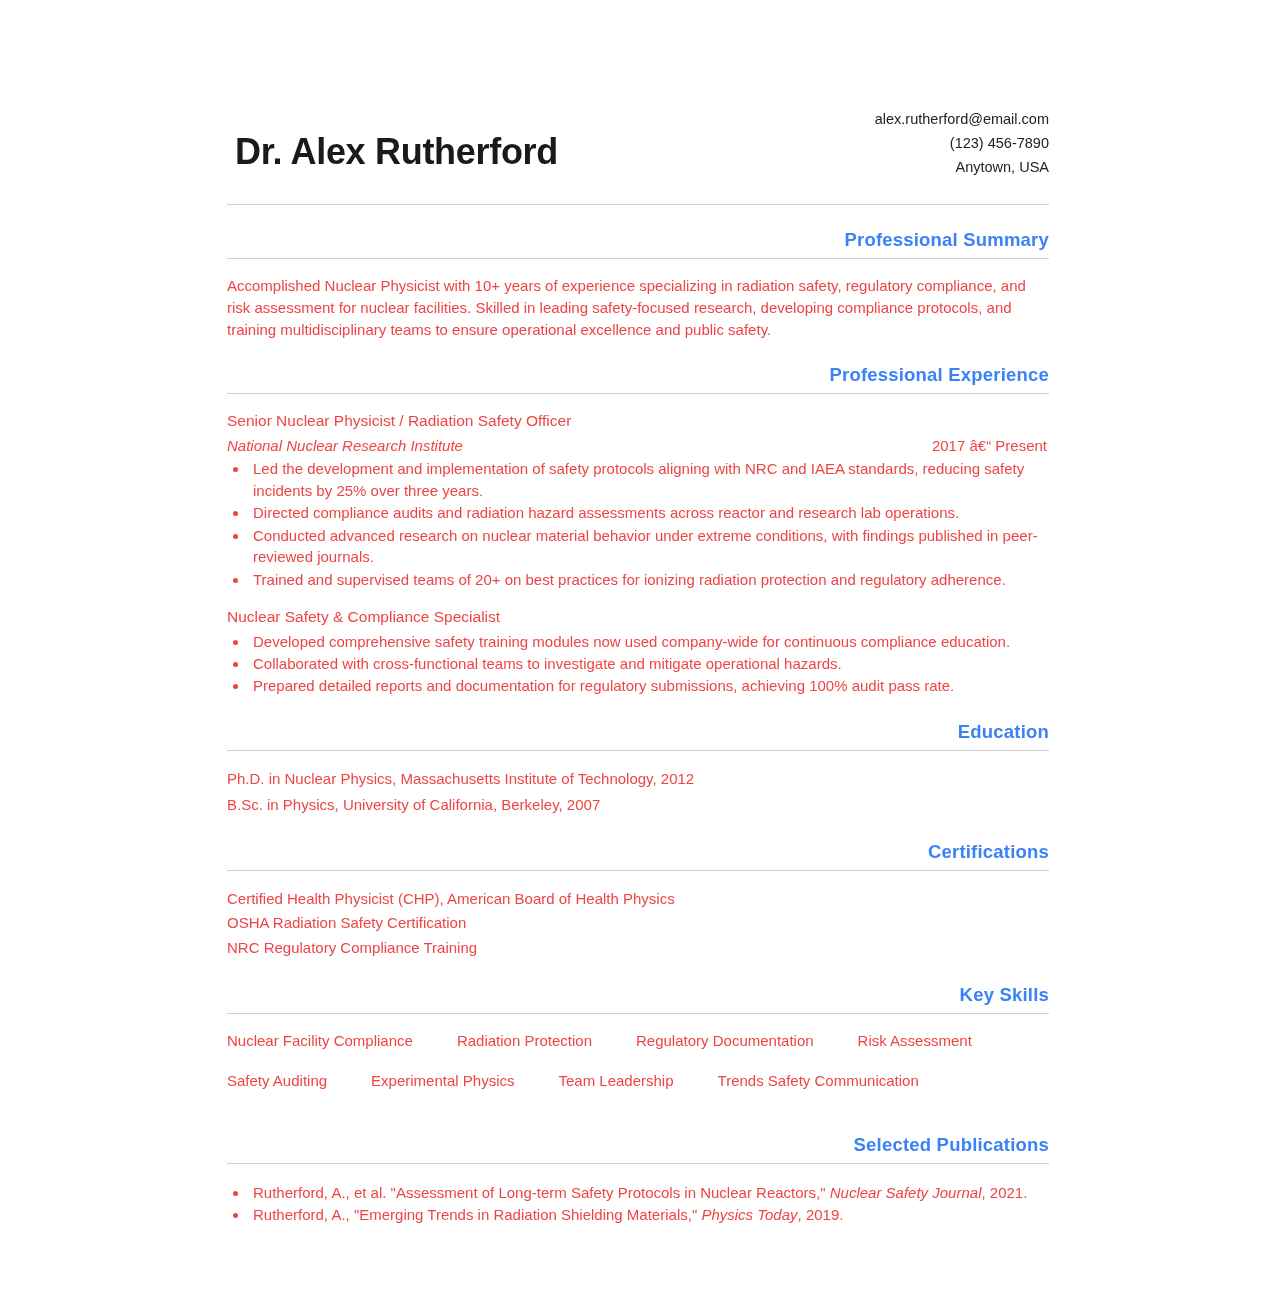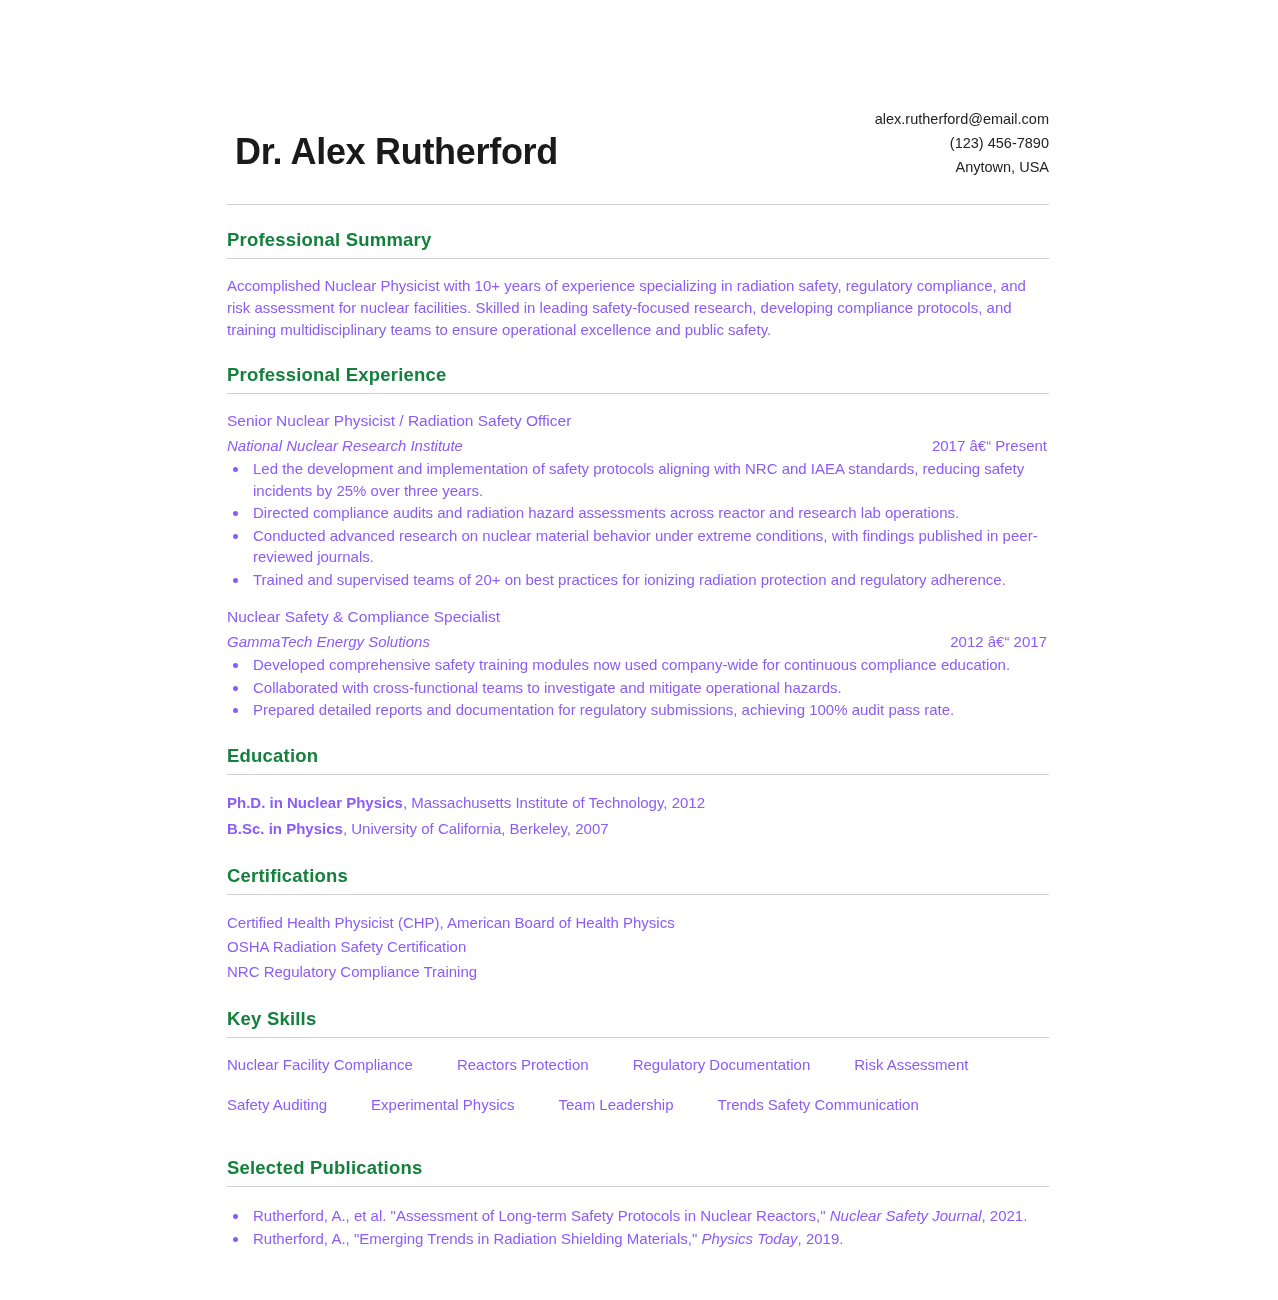--- a/index.html
+++ b/index.html
@@ -52,31 +52,32 @@
     color: #222;
   }
 
   
   .section {
     margin-top: 24px;
   }
   .section-title {
     font-size: 18.5px;
     font-weight: bold;
-    color: #15803d;
+    color: #3b82f6;
     letter-spacing: 0.2px;
     margin: 0 0 6px 0;
     padding-bottom: 7px;
     border-bottom: 1px solid #cfcfcf;
+    text-align: right;
   }
   .section-body {
     padding-top: 10px;
     font-size: 15px;
     line-height: 1.45;
-    color: #8b5cf6;
+    color: #ef4444;
   }
   .summary-text {
     font-size: 15px;
     line-height: 1.45;
     margin: 0;
   }
 
   
   .job { margin-bottom: 16px; }
   .job:last-child { margin-bottom: 0; }
@@ -109,21 +110,21 @@
     margin-bottom: 1px;
     padding-left: 4px;
   }
 
   
   .edu-line {
     font-size: 15px;
     line-height: 1.6;
     margin-bottom: 2px;
   }
-  .edu-degree { font-weight: bold; }
+  .edu-degree { font-weight: normal; }
 
   
   .cert-line {
     font-size: 15px;
     line-height: 1.63;
   }
 
   
   .skills-row {
     display: flex;
@@ -187,24 +188,20 @@
           <ul class="bullets">
             <li>Led the development and implementation of safety protocols aligning with NRC and IAEA standards, reducing safety incidents by 25% over three years.</li>
             <li>Directed compliance audits and radiation hazard assessments across reactor and research lab operations.</li>
             <li>Conducted advanced research on nuclear material behavior under extreme conditions, with findings published in peer-reviewed journals.</li>
             <li>Trained and supervised teams of 20+ on best practices for ionizing radiation protection and regulatory adherence.</li>
           </ul>
         </div>
 
         <div class="job">
           <div class="job-title">Nuclear Safety &amp; Compliance Specialist</div>
-          <div class="job-meta">
-            <span>GammaTech Energy Solutions</span>
-            <span class="job-dates">2012 â€“ 2017</span>
-          </div>
           <ul class="bullets">
             <li>Developed comprehensive safety training modules now used company-wide for continuous compliance education.</li>
             <li>Collaborated with cross-functional teams to investigate and mitigate operational hazards.</li>
             <li>Prepared detailed reports and documentation for regulatory submissions, achieving 100% audit pass rate.</li>
           </ul>
         </div>
 
       </div>
     </div>
 
@@ -227,21 +224,21 @@
         <div class="cert-line">OSHA Radiation Safety Certification</div>
         <div class="cert-line">NRC Regulatory Compliance Training</div>
       </div>
     </div>
 
     <div class="section">
       <h2 class="section-title">Key Skills</h2>
       <div class="section-body">
         <div class="skills-row">
           <span class="skill">Nuclear Facility Compliance</span>
-          <span class="skill">Reactors Protection</span>
+          <span class="skill">Radiation Protection</span>
           <span class="skill">Regulatory Documentation</span>
           <span class="skill">Risk Assessment</span>
         </div>
         <div class="skills-row">
           <span class="skill">Safety Auditing</span>
           <span class="skill">Experimental Physics</span>
           <span class="skill">Team Leadership</span>
           <span class="skill">Trends Safety Communication</span>
         </div>
       </div>

